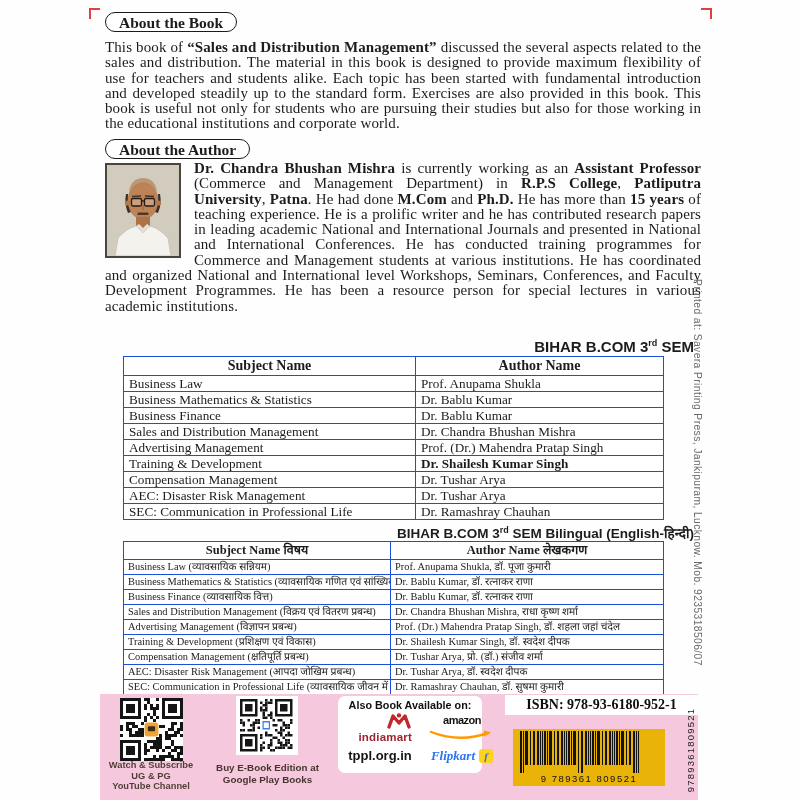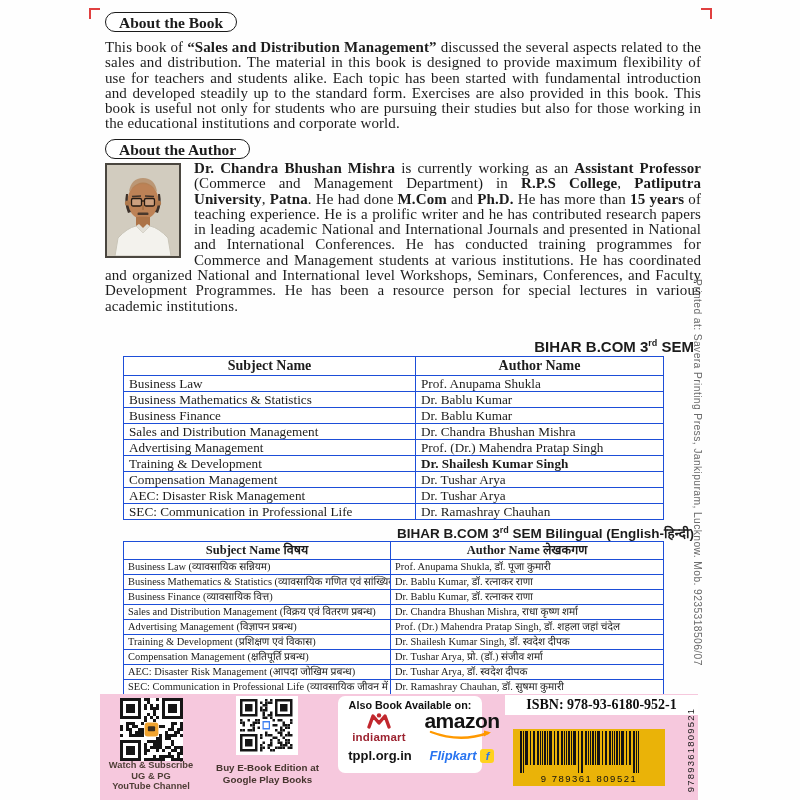--- a/index.html
+++ b/index.html
@@ -49,27 +49,27 @@
   .qr-label{position:absolute;text-align:center;font-family:"Liberation Sans","DejaVu Sans",sans-serif;
             font-weight:bold;}
   .l1{left:-5px;top:66px;width:112px;font-size:9.3px;line-height:10.6px;color:#4f3f37;}
   .l2{left:110px;top:68px;width:115px;font-size:9.8px;line-height:11.6px;color:#46362f;}
 
   .avail{position:absolute;left:238px;top:2px;width:144px;height:77px;background:#fff;border-radius:7px;
          font-family:"Liberation Sans","DejaVu Sans",sans-serif;}
   .avail-title{position:absolute;left:0;top:3px;width:100%;text-align:center;font-weight:bold;
                font-size:10.8px;color:#101010;}
   .store{position:absolute;}
-  .indiamart{left:8px;top:16px;width:66px;text-align:center;}
+  .indiamart{left:8px;top:16px;width:66px;text-align:right;}
   .im-text{font-weight:bold;font-size:11.5px;color:#9c2330;letter-spacing:.2px;margin-top:-2px;}
   .amazon{left:86px;top:17px;width:76px;text-align:center;}
-  .am-text{font-weight:bold;font-size:21px;letter-spacing:-0.5px;color:#131313;
+  .am-text{font-weight:bold;font-size:11px;letter-spacing:-0.5px;color:#131313;
            font-family:"Liberation Sans","DejaVu Sans",sans-serif;line-height:15px;}
   .tppl{left:8px;top:52px;width:68px;text-align:center;font-weight:bold;font-size:13px;color:#141414;}
-  .flip{left:84px;top:50px;width:80px;text-align:center;}
+  .flip{left:84px;top:50px;width:80px;text-align:center;font-family:Liberation Serif, serif;}
   .fk-text{font-style:italic;font-weight:bold;font-size:13px;color:#2874f0;vertical-align:middle;}
   .fk-icon{display:inline-block;width:14px;height:14px;background:#ffd21e;border-radius:3px;
            color:#2874f0;font-weight:bold;font-style:italic;font-size:11px;line-height:14px;
            text-align:center;vertical-align:middle;margin-left:4px;}
 
   .isbn{position:absolute;left:405px;top:1px;width:193px;height:20px;background:#fff;
         font-weight:bold;font-size:14px;line-height:20px;text-align:center;color:#0e0e0e;}
   .barcode{position:absolute;left:413px;top:35px;width:152px;height:57px;background:#eab308;}
   .barcode svg{display:block;margin:2px 0 0 4px;}
   .bc-digits{position:absolute;left:0;top:44px;width:100%;text-align:center;

